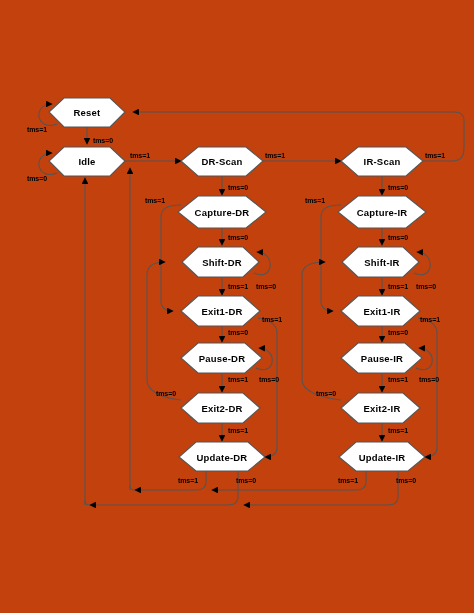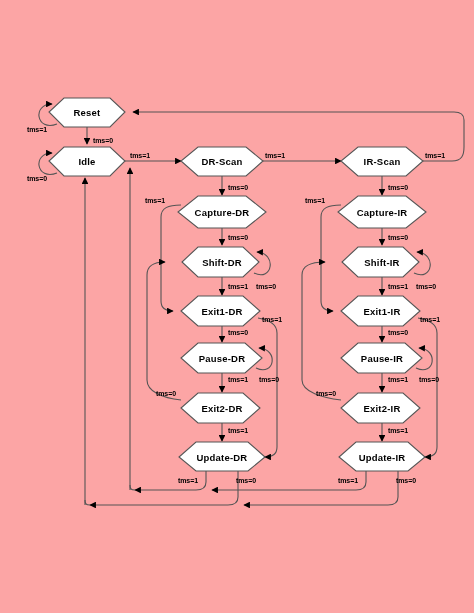--- a/index.html
+++ b/index.html
@@ -11,21 +11,21 @@
   body {
     width: 474px;
     height: 613px;
     font-family: "Liberation Sans", sans-serif;
     overflow: hidden;
   }
   #diagram-root {
     position: relative;
     width: 474px;
     height: 613px;
-    background: #fca5a5;
+    background: #c2410c;
   }
   svg#tap-svg {
     display: block;
     width: 474px;
     height: 613px;
   }
   .state-shape {
     fill: #ffffff;
     stroke: #555555;
     stroke-width: 1.1;

